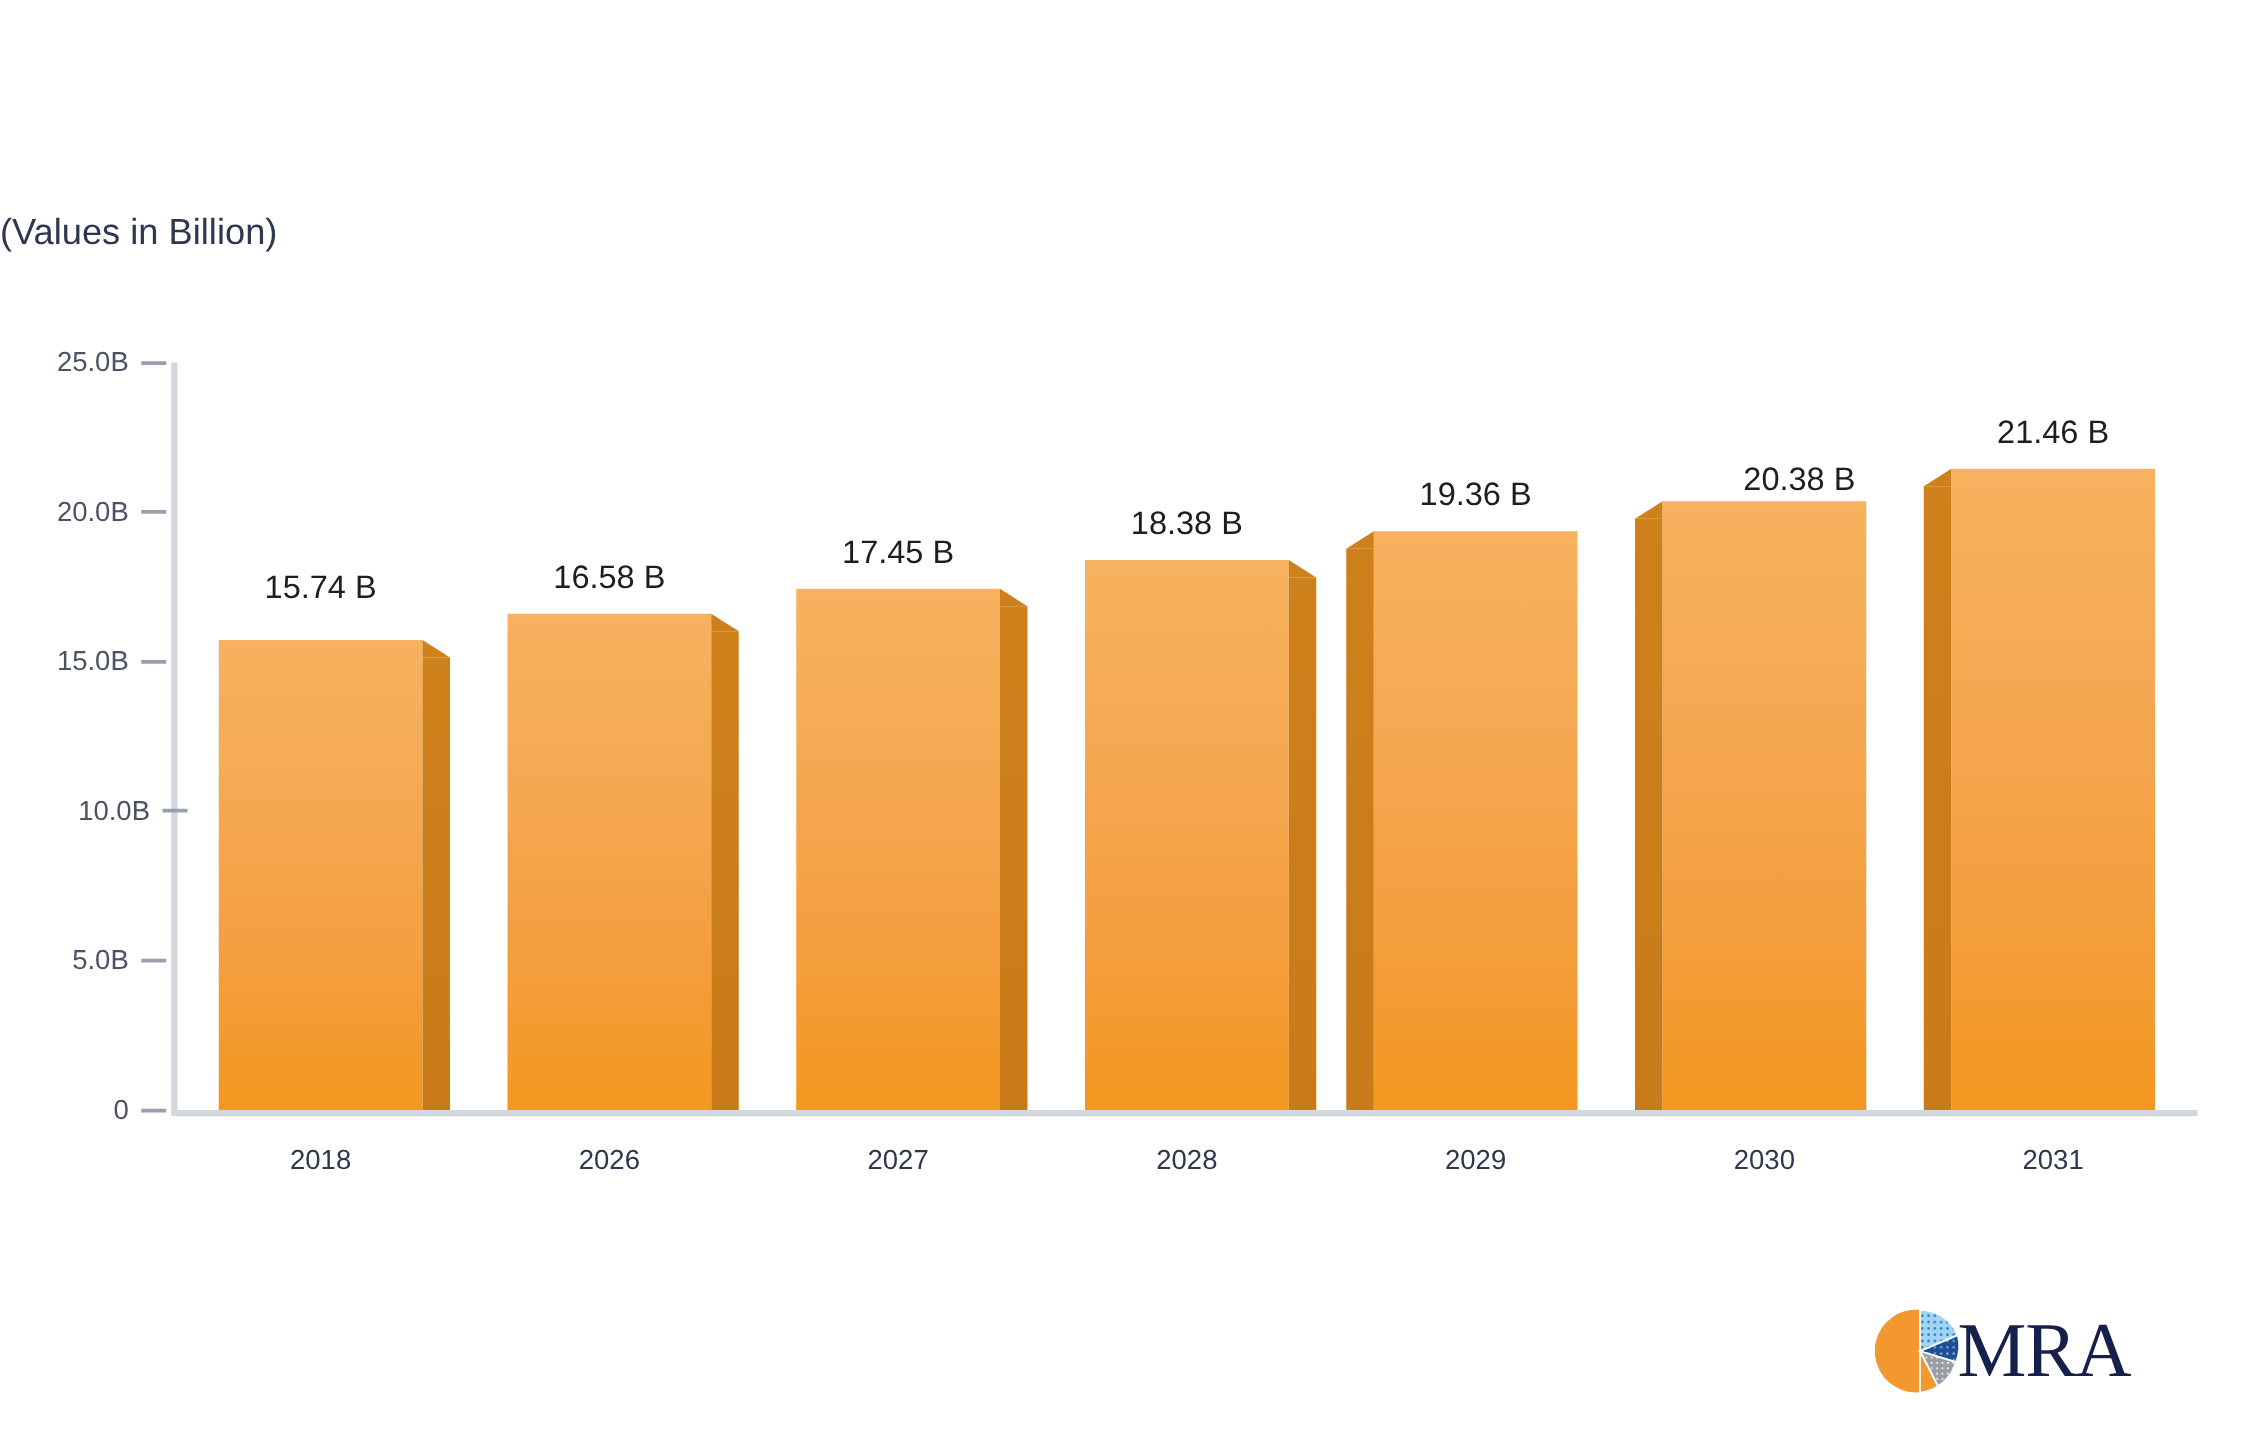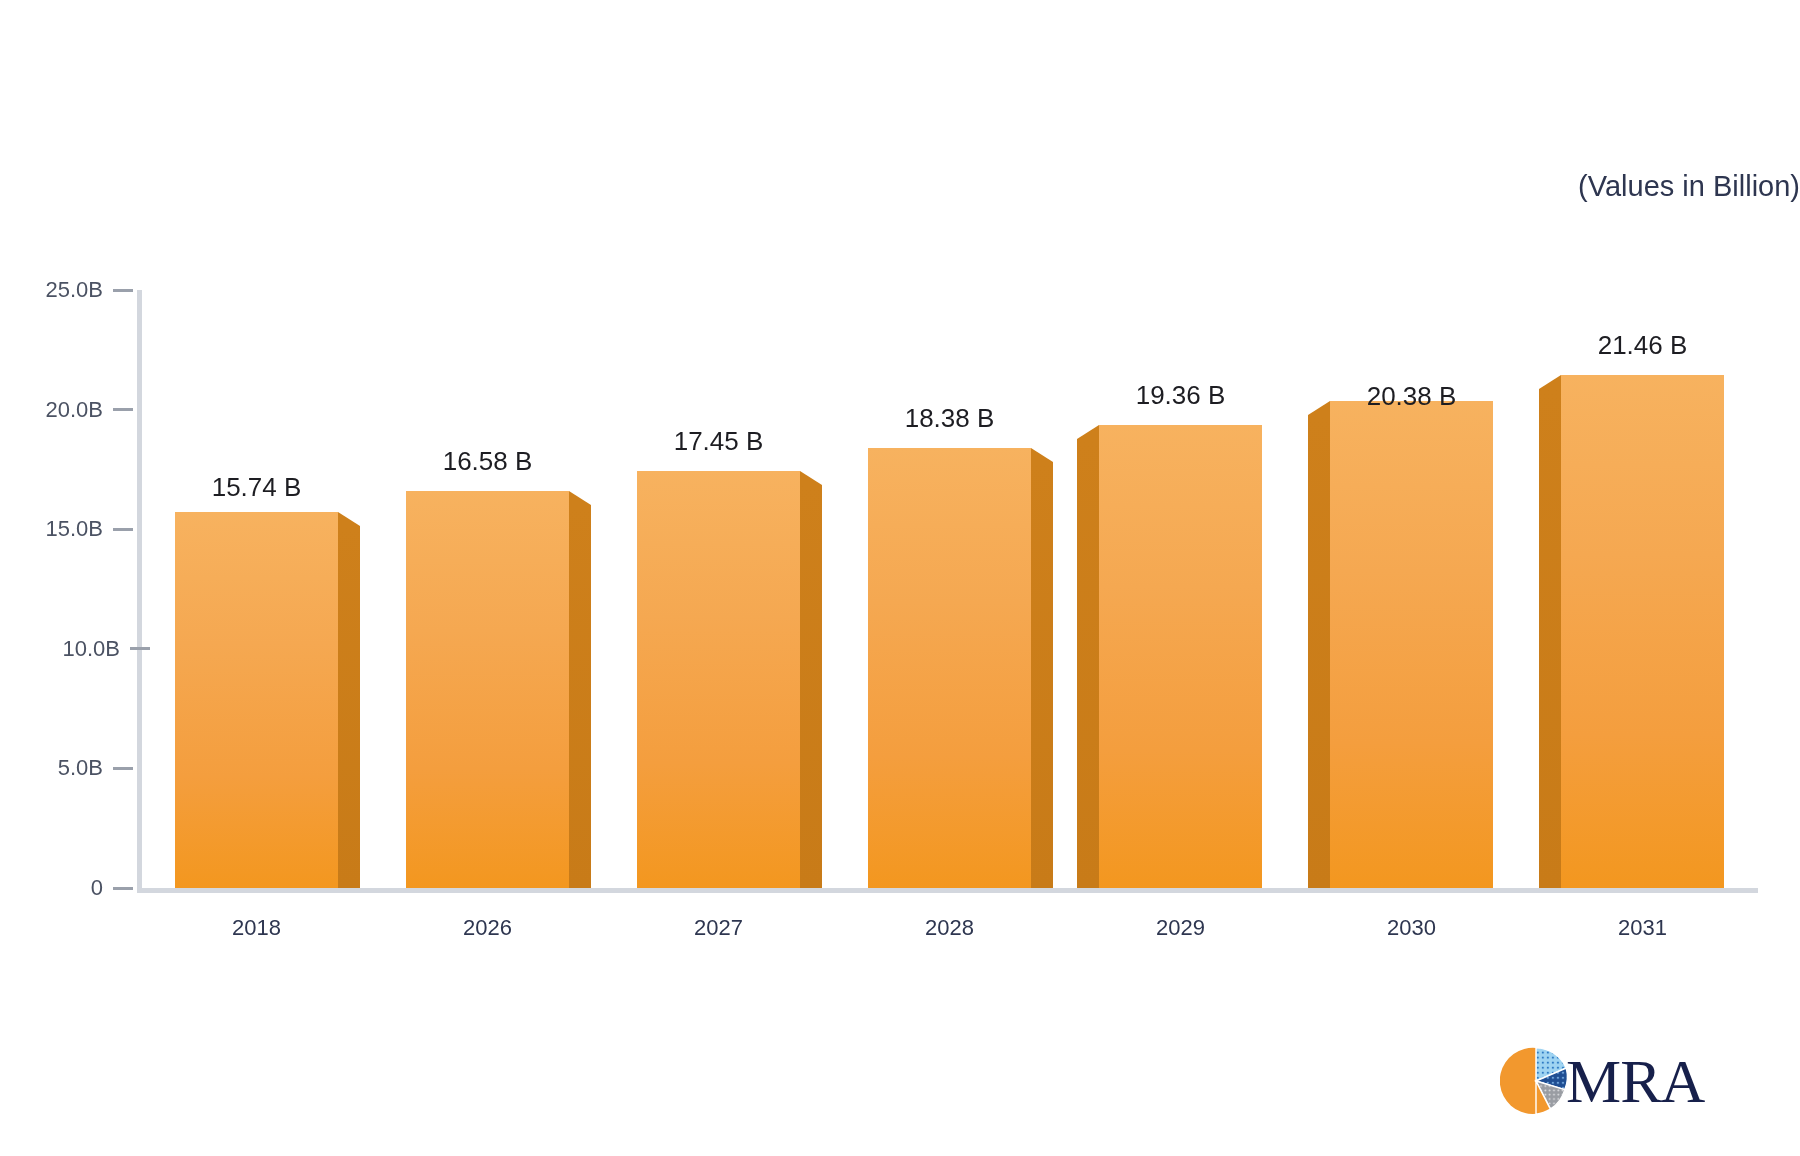--- a/index.html
+++ b/index.html
@@ -22,21 +22,21 @@
     text-align: center;
     font-size: 37px;
     font-weight: bold;
     color: #1d1d22;
     letter-spacing: -0.2px;
     white-space: nowrap;
   }
   #chart-subtitle {
     position: absolute;
     top: 170px; left: 0; width: 1800px;
-    text-align: right;
+    text-align: left;
     font-size: 29px;
     font-weight: normal;
     color: #2e3650;
   }
 
   
   #cagr-badge {
     position: absolute;
     left: 793px; top: 257px;
     width: 277px; height: 67px;
@@ -188,21 +188,21 @@
         <div class="y-tick" style="left: 0px; width: 141px; top: 878px;">
           <span class="tick-label">0</span>
           <span class="tick-dash"></span>
         </div>
       </div>
     <div id="bars">
         <div class="bar-group" style="left: 175px; width: 163px; height: 376.501px; bottom: 268px;">
           <div class="bar-face" style="height: 376.501px;"></div>
           <div class="bar-side right" style="width: 22px; height: 362.501px;"></div>
           <div class="bar-side-cap" style="bottom: 362.501px; right: -22px; border-bottom: 14px solid rgb(206, 128, 27); border-right: 22px solid transparent;"></div>
-          <div class="bar-value" style="bottom: 385px;">15.74 B</div>
+          <div class="bar-value" style="bottom: 403px;">15.74 B</div>
         </div>
         <div class="bar-group" style="left: 406px; width: 163px; height: 396.594px; bottom: 268px;">
           <div class="bar-face" style="height: 396.594px;"></div>
           <div class="bar-side right" style="width: 22px; height: 382.594px;"></div>
           <div class="bar-side-cap" style="bottom: 382.594px; right: -22px; border-bottom: 14px solid rgb(206, 128, 27); border-right: 22px solid transparent;"></div>
           <div class="bar-value" style="bottom: 410.594px;">16.58 B</div>
         </div>
         <div class="bar-group" style="left: 637px; width: 163px; height: 417.404px; bottom: 268px;">
           <div class="bar-face" style="height: 417.404px;"></div>
           <div class="bar-side right" style="width: 22px; height: 403.404px;"></div>
@@ -218,21 +218,21 @@
         <div class="bar-group" style="left: 1099px; width: 163px; height: 463.091px; bottom: 268px;">
           <div class="bar-face" style="height: 463.091px;"></div>
           <div class="bar-side left" style="width: 22px; height: 449.091px;"></div>
           <div class="bar-side-cap" style="bottom: 449.091px; left: -22px; border-bottom: 14px solid rgb(206, 128, 27); border-left: 22px solid transparent;"></div>
           <div class="bar-value" style="bottom: 477.091px; margin-top: 13px;">19.36 B</div>
         </div>
         <div class="bar-group" style="left: 1330px; width: 163px; height: 487.49px; bottom: 268px;">
           <div class="bar-face" style="height: 487.49px;"></div>
           <div class="bar-side left" style="width: 22px; height: 473.49px;"></div>
           <div class="bar-side-cap" style="bottom: 473.49px; left: -22px; border-bottom: 14px solid rgb(206, 128, 27); border-left: 22px solid transparent;"></div>
-          <div class="bar-value" style="bottom: 476px;">20.38 B</div>
+          <div class="bar-value" style="bottom: 489px; margin-left: 28px;">20.38 B</div>
         </div>
         <div class="bar-group" style="left: 1561px; width: 163px; height: 513.323px; bottom: 268px;">
           <div class="bar-face" style="height: 513.323px;"></div>
           <div class="bar-side left" style="width: 22px; height: 499.323px;"></div>
           <div class="bar-side-cap" style="bottom: 499.323px; left: -22px; border-bottom: 14px solid rgb(206, 128, 27); border-left: 22px solid transparent;"></div>
           <div class="bar-value" style="bottom: 527.323px;">21.46 B</div>
         </div>
       </div>
     <div id="x-ticks">
         <div class="x-tick-label" style="left: 196.5px; width: 120px;">2018</div>

